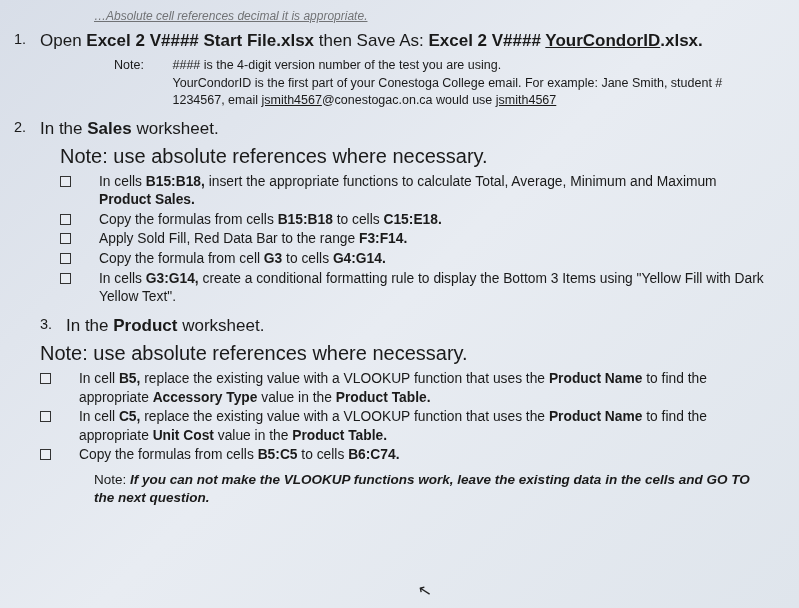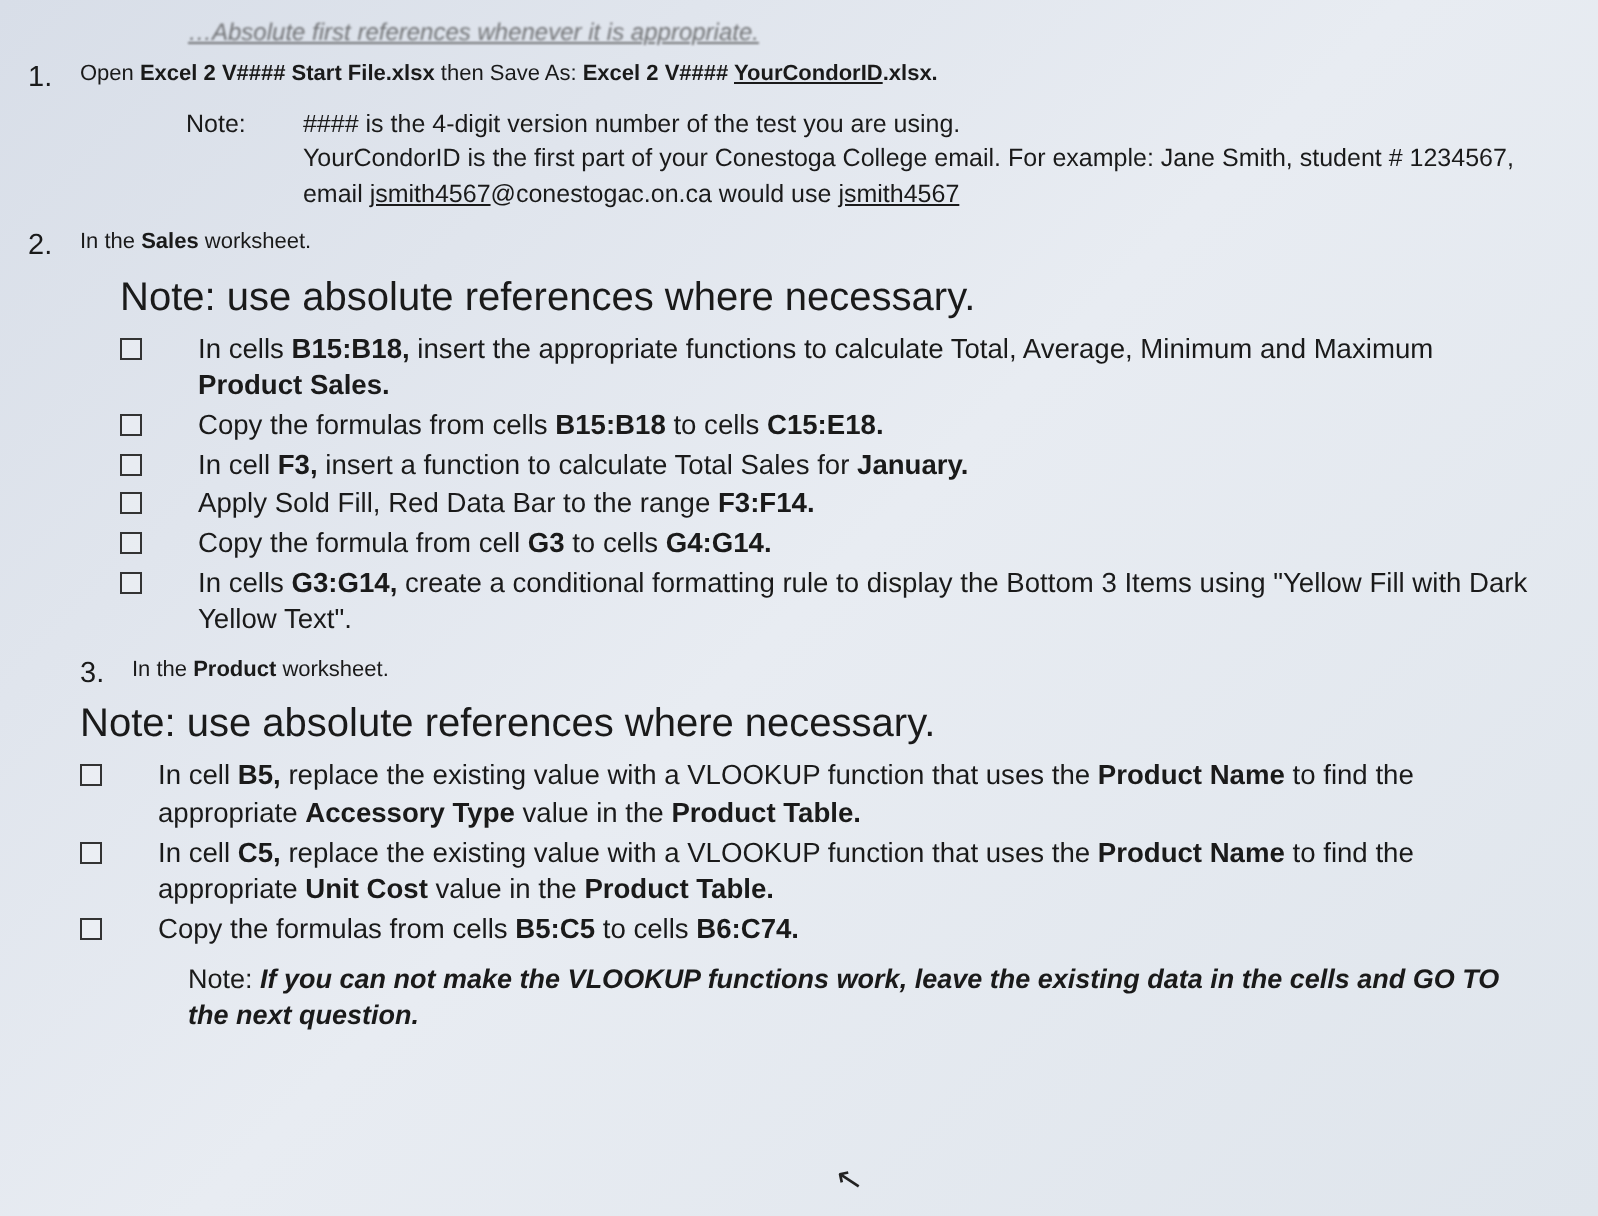--- a/index.html
+++ b/index.html
@@ -21,25 +21,25 @@
       text-decoration: underline;
       margin-left: 80px;
       margin-bottom: 6px;
       font-style: italic;
       opacity: 0.7;
       filter: blur(0.4px);
     }
     .section { margin-bottom: 8px; }
     .num-line { display: flex; }
     .num { width: 26px; flex-shrink: 0; font-size: 14.5px; }
-    .main-text { flex: 1; font-size: 11px; }
+    .main-text { flex: 1; font-size: 17px; }
     .bold { font-weight: bold; }
     .underline { text-decoration: underline; }
     .note-block {
-      margin-left: 79px;
+      margin-left: 100px;
       margin-top: 4px;
       font-size: 12.5px;
       line-height: 1.4;
     }
     .note-label { display: inline-block; width: 55px; vertical-align: top; }
     .note-text { display: inline-block; width: calc(100% - 60px); vertical-align: top; }
     .subnote {
       margin-left: 46px;
       font-size: 20px;
       margin-top: 2px;
@@ -68,21 +68,21 @@
       bottom: 6px;
       left: 418px;
       font-size: 16px;
       color: #222;
       transform: rotate(-12deg);
     }
   </style>
 </head>
 <body>
 
-<div class="faded-top">…Absolute first references whenever it is appropriate.</div>
+<div class="faded-top">…Absolute cell references decimal it is appropriate.</div>
 
 <div class="section">
   <div class="num-line">
     <div class="num">1.</div>
     <div class="main-text">
       <span>Open </span><span class="bold">Excel 2 V#### Start File.xlsx</span><span> then Save As: </span><span class="bold">Excel 2 V#### </span><span class="bold underline">YourCondorID</span><span class="bold">.xlsx.</span>
     </div>
   </div>
   <div class="note-block">
     <span class="note-label">Note:</span>
@@ -102,24 +102,20 @@
   </div>
   <div class="subnote">Note: use absolute references where necessary.</div>
   <div class="check-list" id="q2-list">
       <div class="check-item">
         <div class="checkbox"></div>
         <div class="check-text">In cells <span class="bold">B15:B18,</span> insert the appropriate functions to calculate Total, Average, Minimum and Maximum <span class="bold">Product Sales.</span></div>
       </div>
       <div class="check-item">
         <div class="checkbox"></div>
         <div class="check-text">Copy the formulas from cells <span class="bold">B15:B18</span> to cells <span class="bold">C15:E18.</span></div>
-      </div>
-      <div class="check-item">
-        <div class="checkbox"></div>
-        <div class="check-text">In cell <span class="bold">F3,</span> insert a function to calculate Total Sales for <span class="bold">January.</span></div>
       </div>
       <div class="check-item">
         <div class="checkbox"></div>
         <div class="check-text">Apply Sold Fill, Red Data Bar to the range <span class="bold">F3:F14.</span><span class="bold"></span></div>
       </div>
       <div class="check-item">
         <div class="checkbox"></div>
         <div class="check-text">Copy the formula from cell <span class="bold">G3</span> to cells <span class="bold">G4:G14.</span></div>
       </div>
       <div class="check-item">

